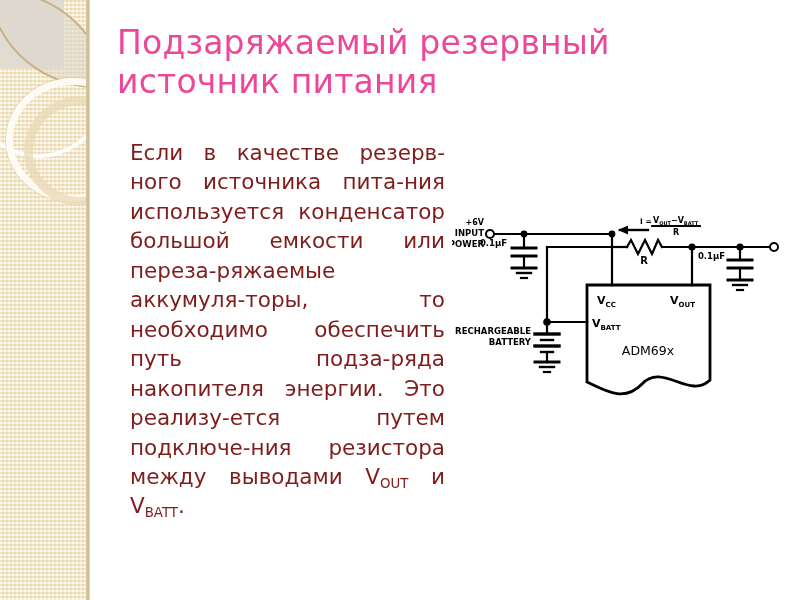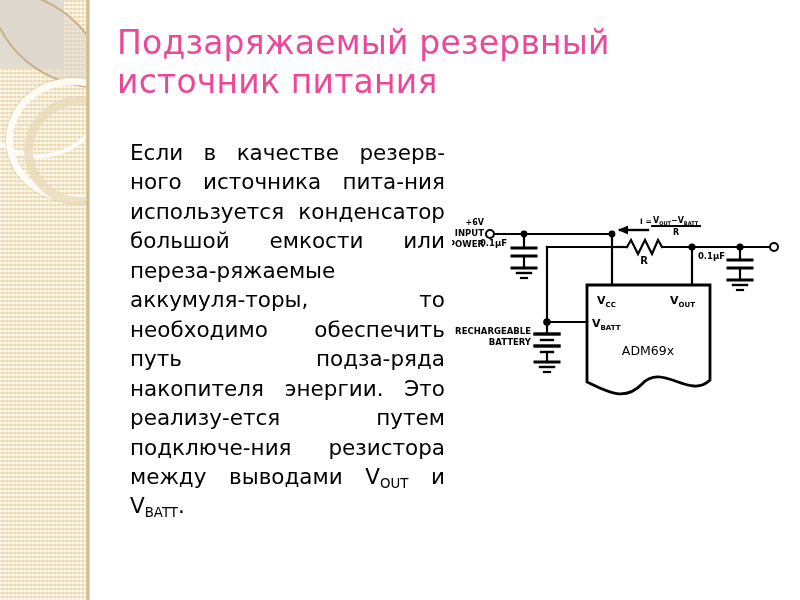--- a/index.html
+++ b/index.html
@@ -60,21 +60,21 @@
     color:#ec4899;
     font-size:33px;line-height:1.18;
     font-weight:400;
     letter-spacing:.2px;
     white-space:pre-line;
   }
 
   
   #body-text{
     position:absolute;left:130px;top:138px;width:315px;
-    color:#000000;
+    color:#7f1d1d;
     font-size:21.5px;
     line-height:1.37;
     text-align:justify;
     text-justify:inter-word;
   }
   sub{font-size:.62em;vertical-align:baseline;position:relative;top:.28em;}
 
   
   #circuit-diagram{
     position:absolute;left:452px;top:212px;width:340px;height:198px;

